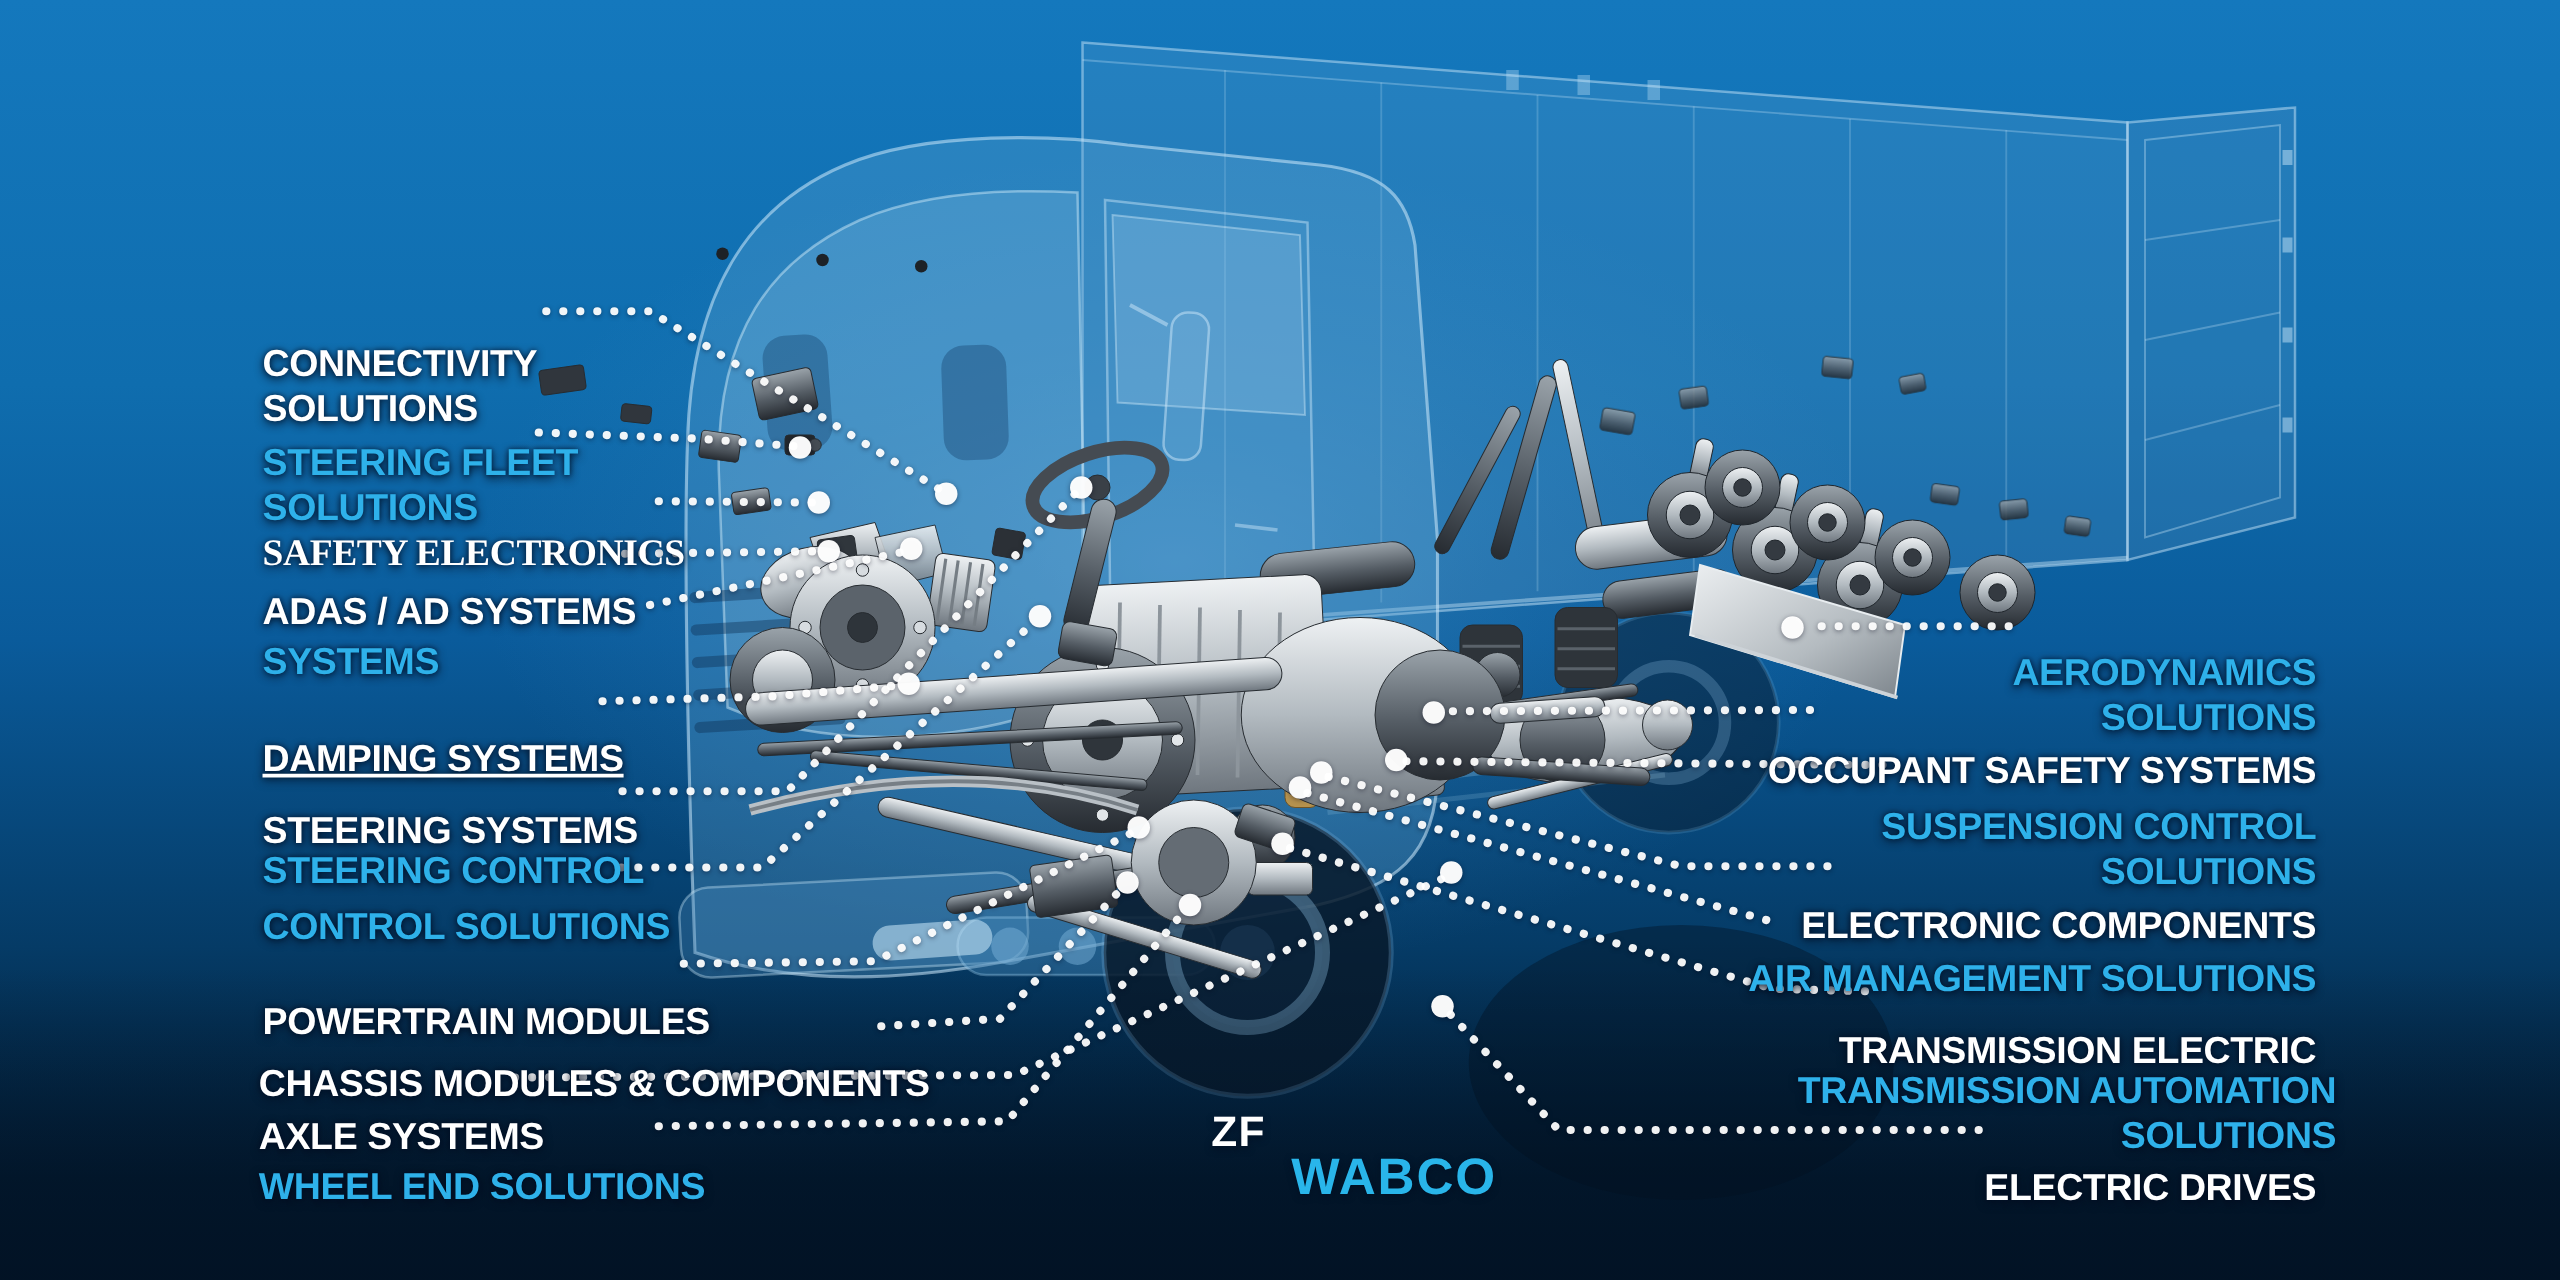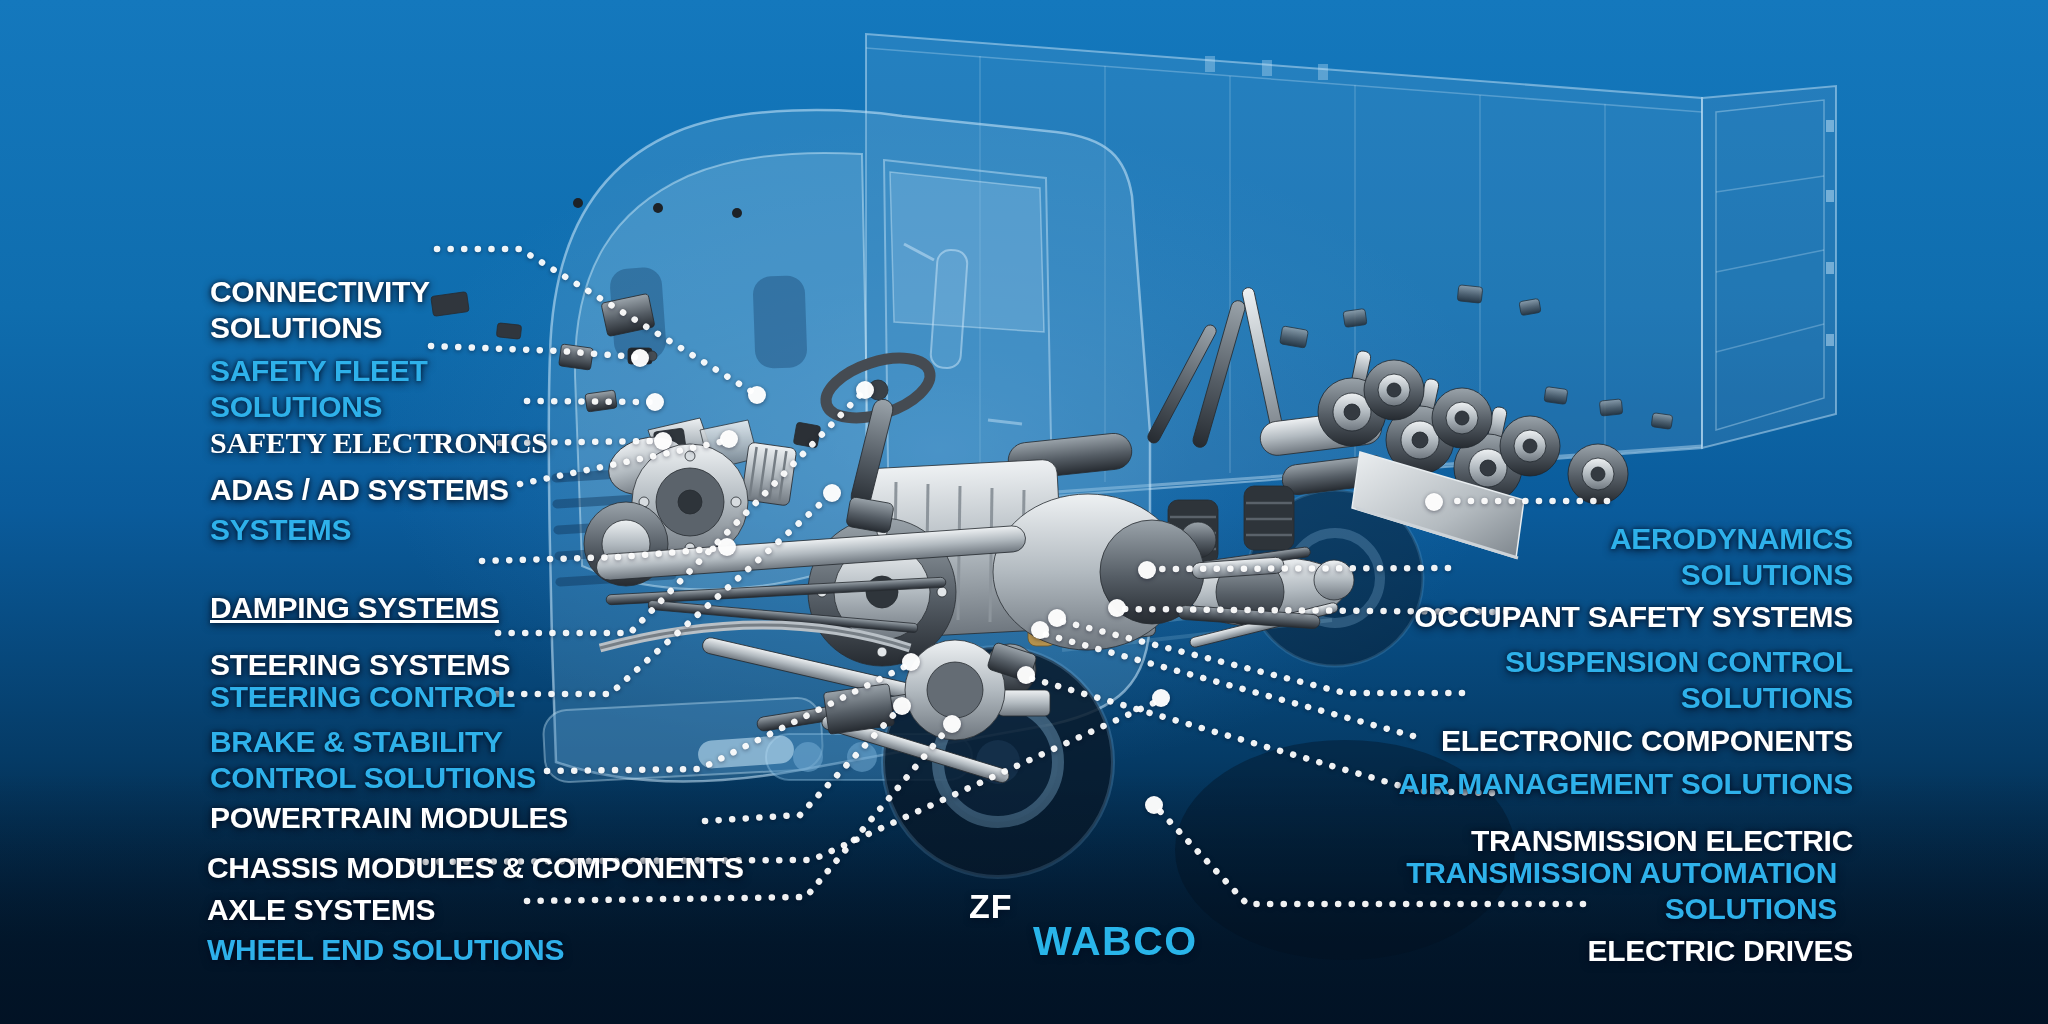--- a/index.html
+++ b/index.html
@@ -317,21 +317,21 @@
       <polyline points="1583,904 1247,904 1158,809"></polyline>
       <circle cx="1154" cy="805" r="9"></circle>
     </svg>
 
   <div id="left-labels">
       <div class="lbl white" style="top: 226px; left: 210px;">
         <div>CONNECTIVITY</div>
         <div>SOLUTIONS</div>
       </div>
       <div class="lbl blue" style="top: 305px; left: 210px;">
-        <div>SAFETY FLEET</div>
+        <div>STEERING FLEET</div>
         <div>SOLUTIONS</div>
       </div>
       <div class="lbl white" style="top: 377px; left: 210px; font-family: Liberation Serif, serif;">
         <div>SAFETY ELECTRONICS</div>
       </div>
       <div class="lbl white" style="top: 424px; left: 210px;">
         <div>ADAS / AD SYSTEMS</div>
       </div>
       <div class="lbl blue" style="top: 464px; left: 210px;">
         <div>SYSTEMS</div>
@@ -339,21 +339,20 @@
       <div class="lbl white" style="top: 542px; left: 210px; text-decoration: underline;">
         <div>DAMPING SYSTEMS</div>
       </div>
       <div class="lbl white" style="top: 599px; left: 210px;">
         <div>STEERING SYSTEMS</div>
       </div>
       <div class="lbl blue" style="top: 631px; left: 210px;">
         <div>STEERING CONTROL</div>
       </div>
       <div class="lbl blue" style="top: 676px; left: 210px;">
-        <div>BRAKE &amp; STABILITY</div>
         <div>CONTROL SOLUTIONS</div>
       </div>
       <div class="lbl white" style="top: 752px; left: 210px;">
         <div>POWERTRAIN MODULES</div>
       </div>
       <div class="lbl white" style="top: 802px; left: 207px;">
         <div>CHASSIS MODULES &amp; COMPONENTS</div>
       </div>
       <div class="lbl white" style="top: 844px; left: 207px;">
         <div>AXLE SYSTEMS</div>
@@ -376,21 +375,21 @@
       </div>
       <div class="lbl white right" style="top: 675px; right: 195px;">
         <div>ELECTRONIC COMPONENTS</div>
       </div>
       <div class="lbl blue right" style="top: 718px; right: 195px;">
         <div>AIR MANAGEMENT SOLUTIONS</div>
       </div>
       <div class="lbl white right" style="top: 775px; right: 195px;">
         <div>TRANSMISSION ELECTRIC</div>
       </div>
-      <div class="lbl blue right" style="top: 807px; right: 211px;">
+      <div class="lbl blue right" style="top: 807px; right: 179px;">
         <div>TRANSMISSION AUTOMATION</div>
         <div>SOLUTIONS</div>
       </div>
       <div class="lbl white right" style="top: 885px; right: 195px;">
         <div>ELECTRIC DRIVES</div>
       </div>
     </div>
 
   <div class="logo zf">ZF</div>
   <div class="logo wabco">WABCO</div>

